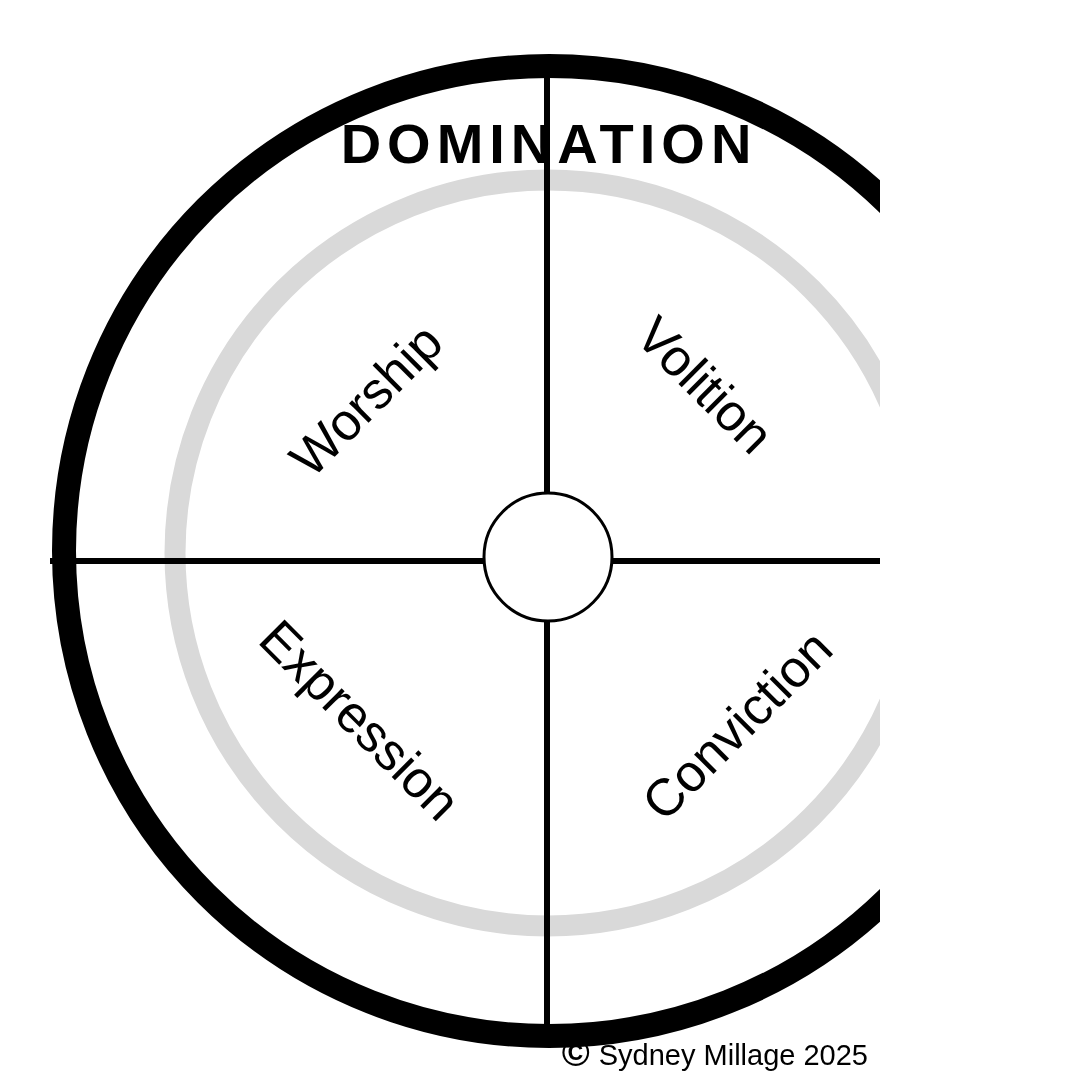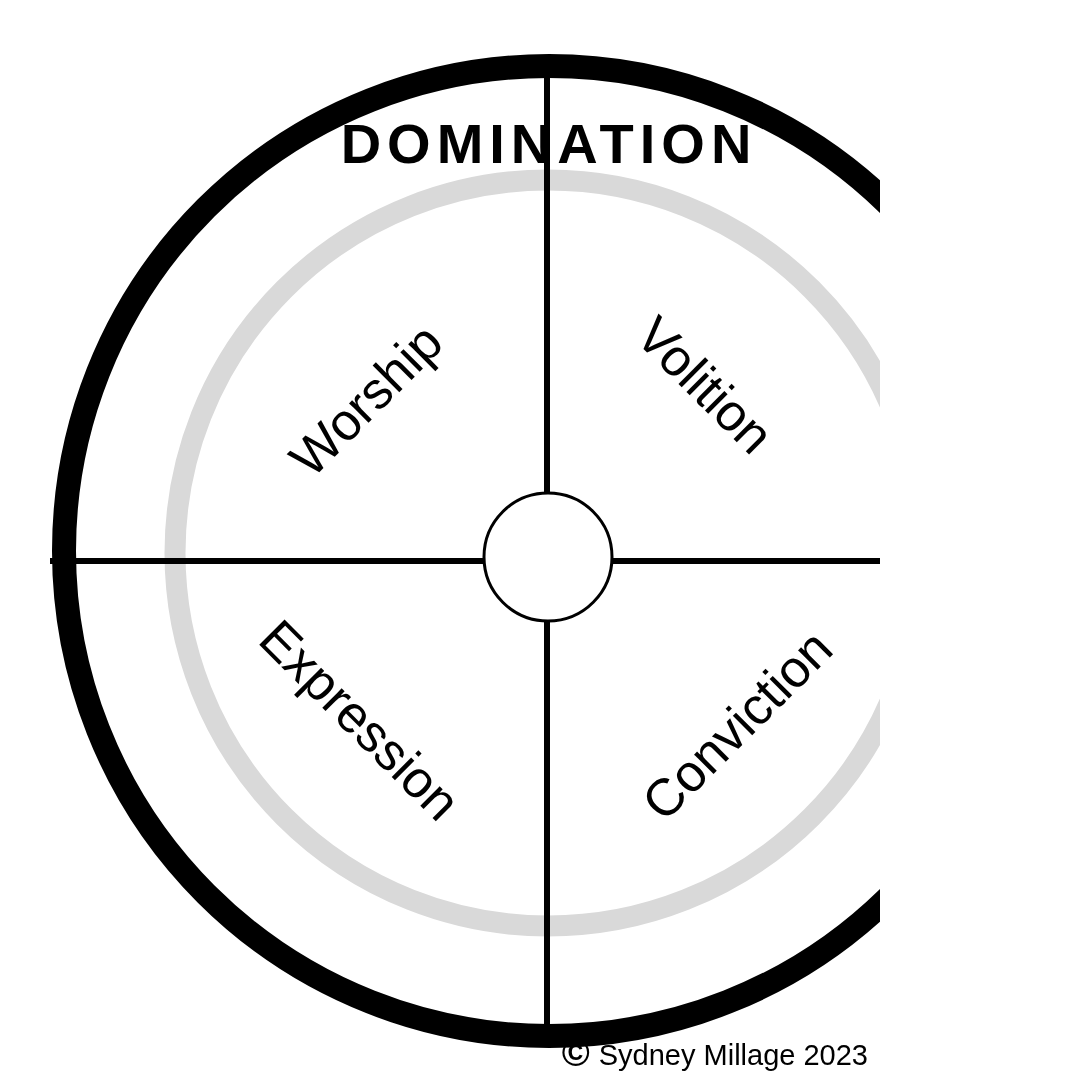--- a/index.html
+++ b/index.html
@@ -75,16 +75,16 @@
 
     <text class="quad-label" transform="translate(705,385) rotate(45)" text-anchor="middle" dominant-baseline="central">Volition</text>
 
     <text class="quad-label" transform="translate(360,720) rotate(45)" text-anchor="middle" dominant-baseline="central">Expression</text>
 
     <text class="quad-label" transform="translate(737,725) rotate(-45)" text-anchor="middle" dominant-baseline="central">Conviction</text>
   </svg>
 
   <div class="copyright">
     <span class="csym">©</span>
-    <span>Sydney Millage 2023</span>
+    <span>Sydney Millage 2025</span>
   </div>
 
 </div>
 
 </body></html>

